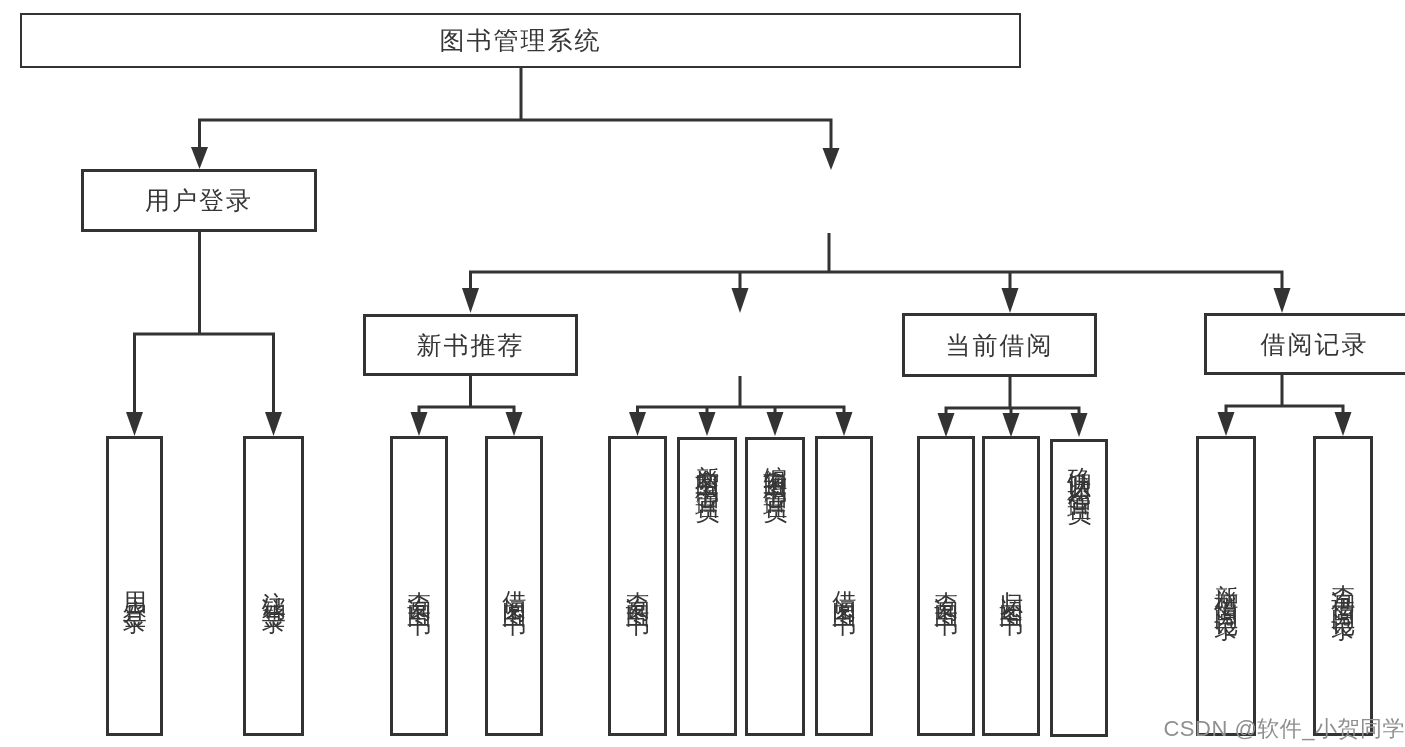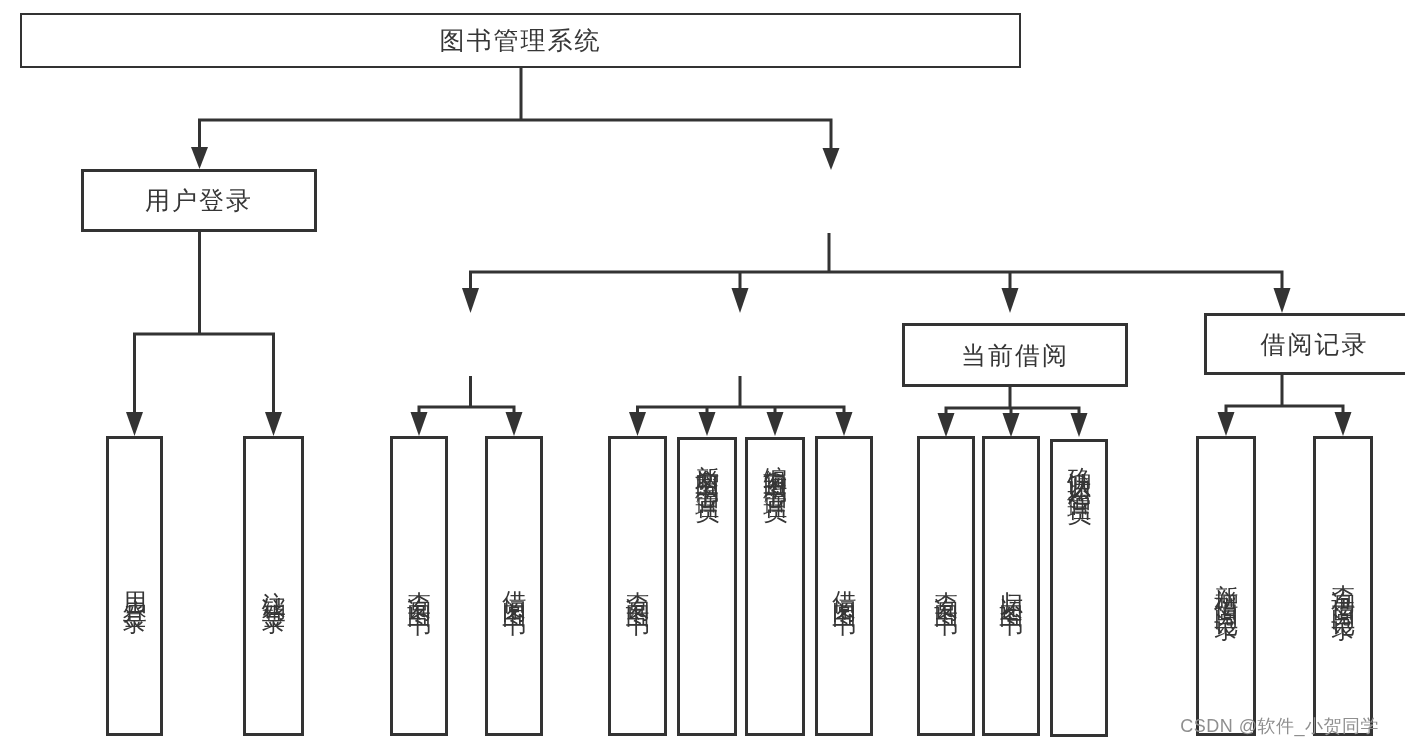--- a/index.html
+++ b/index.html
@@ -38,22 +38,22 @@
     writing-mode:vertical-lr;
     text-orientation:mixed;
     font-size:24px;
     letter-spacing:7px;
     line-height:1.1;
     white-space:nowrap;
   }
   .vnode.long .vlabel{letter-spacing:5px;}
   .watermark{
     position:absolute;
-    top:714px;right:26px;
-    font-size:18px;
+    top:714px;right:0;
+    font-size:22px;
     color:var(--wm);
     letter-spacing:0.5px;
     z-index:2;
     white-space:nowrap;
   }
 </style>
 </head>
 <body>
 
 <div class="canvas">
@@ -95,21 +95,24 @@
   </svg>
 
   <div class="node root" style="left:20px;top:13px;width:1001px;height:55px">
     <span class="hlabel">图书管理系统</span>
   </div>
 
   <div class="node" style="left:81px;top:169px;width:236px;height:63px">
     <span class="hlabel">用户登录</span>
   </div>
 
-  <div class="node" style="left:902px;top:323px;width:226px;height:64px">
+  <div class="node" style="left:363px;top:314px;width:215px;height:62px">
+    <span class="hlabel">新书推荐</span>
+  </div>
+  <div class="node" style="left:902px;top:313px;width:195px;height:64px">
     <span class="hlabel">当前借阅</span>
   </div>
   <div class="node" style="left:1204px;top:313px;width:221px;height:62px">
     <span class="hlabel">借阅记录</span>
   </div>
 
   <div class="node vnode" style="left:106px;top:436px;width:57px;height:300px">
     <span class="vlabel">用户登录</span>
   </div>
   <div class="node vnode" style="left:243px;top:436px;width:61px;height:300px">

